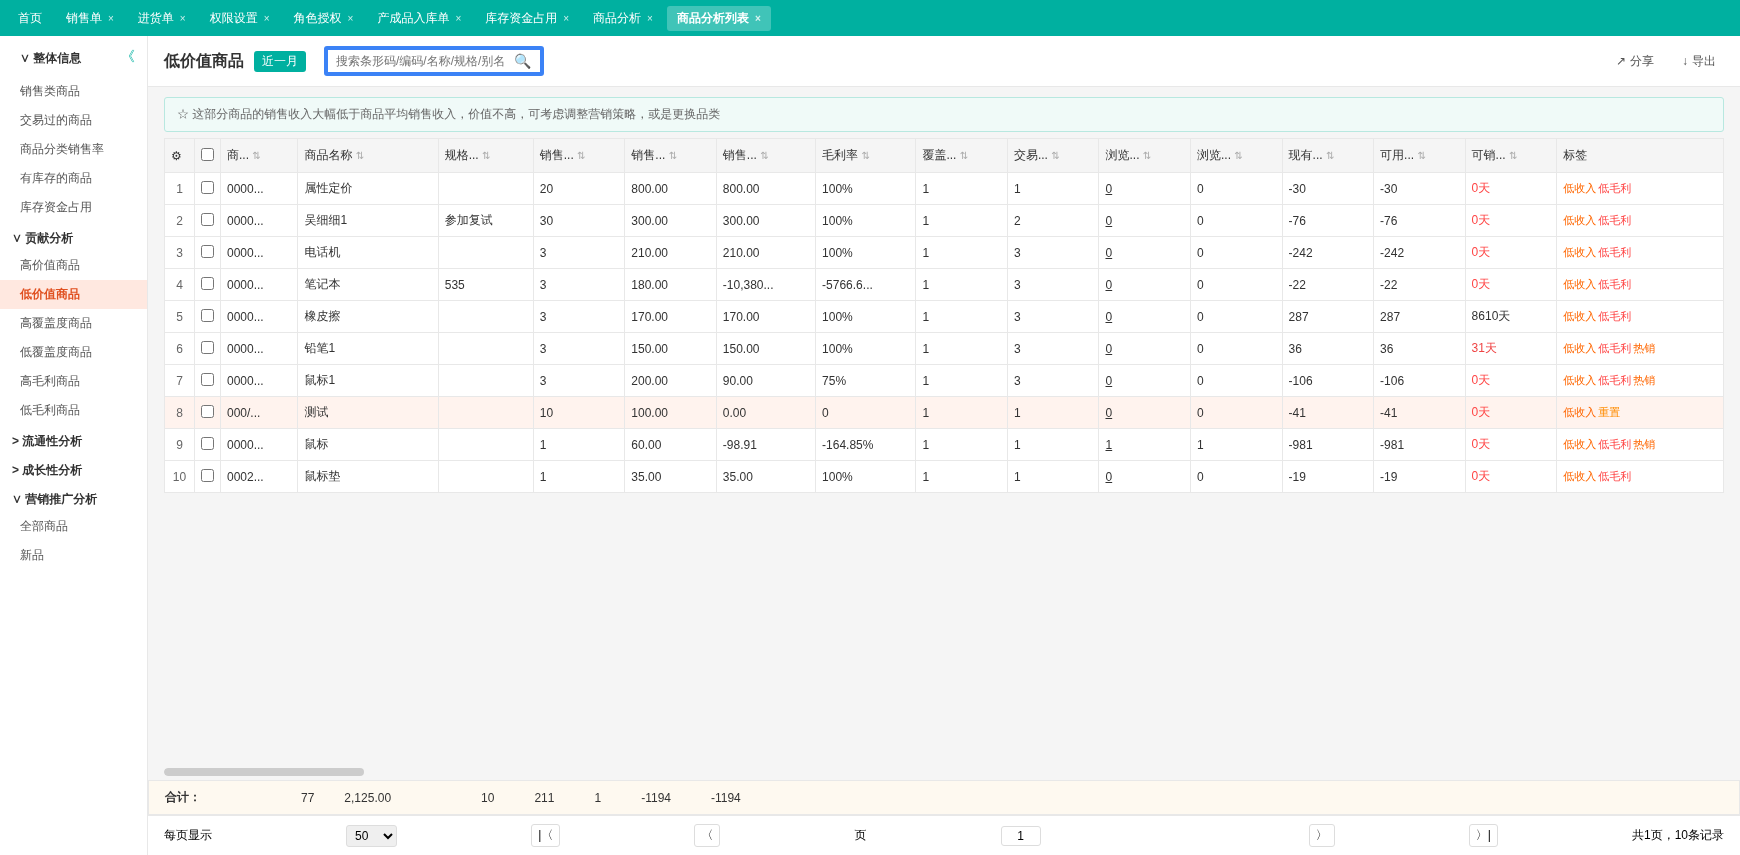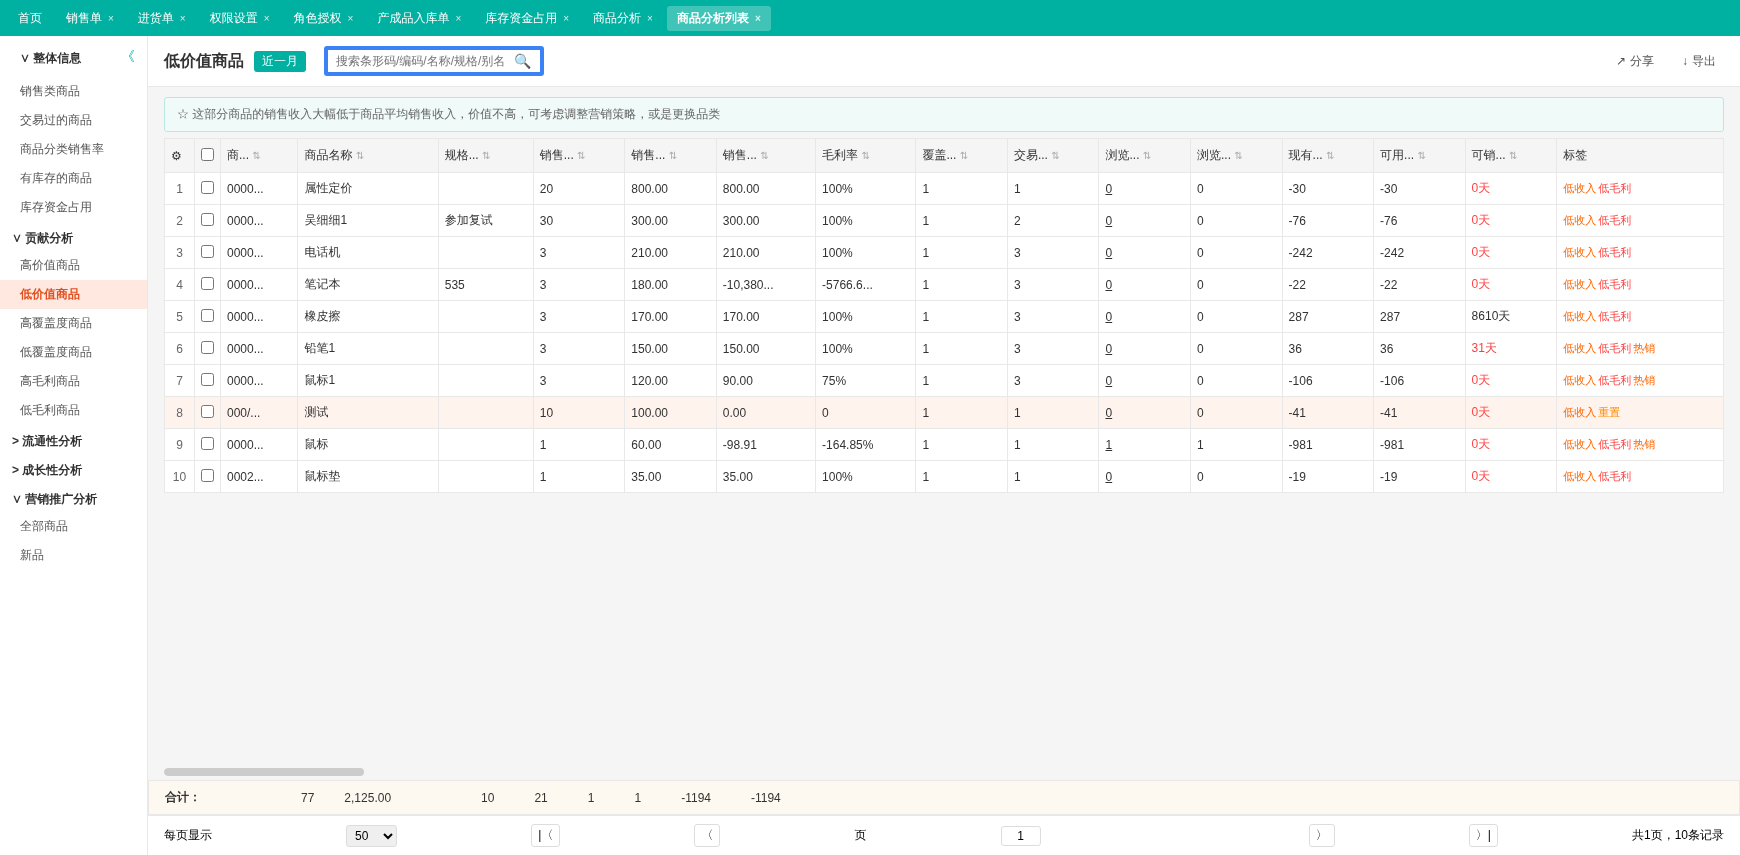--- a/index.html
+++ b/index.html
@@ -486,21 +486,21 @@
     <td style="color:#ef4444">31天</td>
     <td><span style="color:#ff6600;font-size:11px;margin-right:2px;">低收入</span><span style="color:#ff4444;font-size:11px;margin-right:2px;">低毛利</span><span style="color:#ff6600;font-size:11px;margin-right:2px;">热销</span></td>
   </tr>
             <tr>
     <td class="row-num">7</td>
     <td class="checkbox-cell"><input type="checkbox" style=""></td>
     <td>0000...</td>
     <td>鼠标1</td>
     <td></td>
     <td>3</td>
-    <td>120.00</td>
+    <td>200.00</td>
     <td>90.00</td>
     <td>75%</td>
     <td>1</td>
     <td>3</td>
     <td><span class="underline-link">0</span></td>
     <td>0</td>
     <td>-106</td>
     <td>-106</td>
     <td style="color:#ff4444">0天</td>
     <td><span style="color:#ff6600;font-size:11px;margin-right:2px;">低收入</span><span style="color:#ff4444;font-size:11px;margin-right:2px;">低毛利</span><span style="color:#ff6600;font-size:11px;margin-right:2px;">热销</span></td>
@@ -571,21 +571,21 @@
     </div>
 
     <div class="table-footer">
       <span class="total-label">合计：</span>
       <div class="footer-values">
         <span style="margin-right:80px;"></span>
         <span style="margin-right:30px;">77</span>
         <span style="margin-right:30px;">2,125.00</span>
         <span style="margin-right:60px;"></span>
         <span style="margin-right:40px;">10</span>
-        <span style="margin-right:40px;">21</span>
+        <span style="">21</span>
         <span style="margin-right:40px;">1</span>
         <span style="margin-right:40px;">1</span>
         <span style="margin-right:40px;">-1194</span>
         <span style="margin-right:40px;">-1194</span>
       </div>
     </div>
 
     <div class="pagination">
       <span>每页显示</span>
       <select class="page-select">

